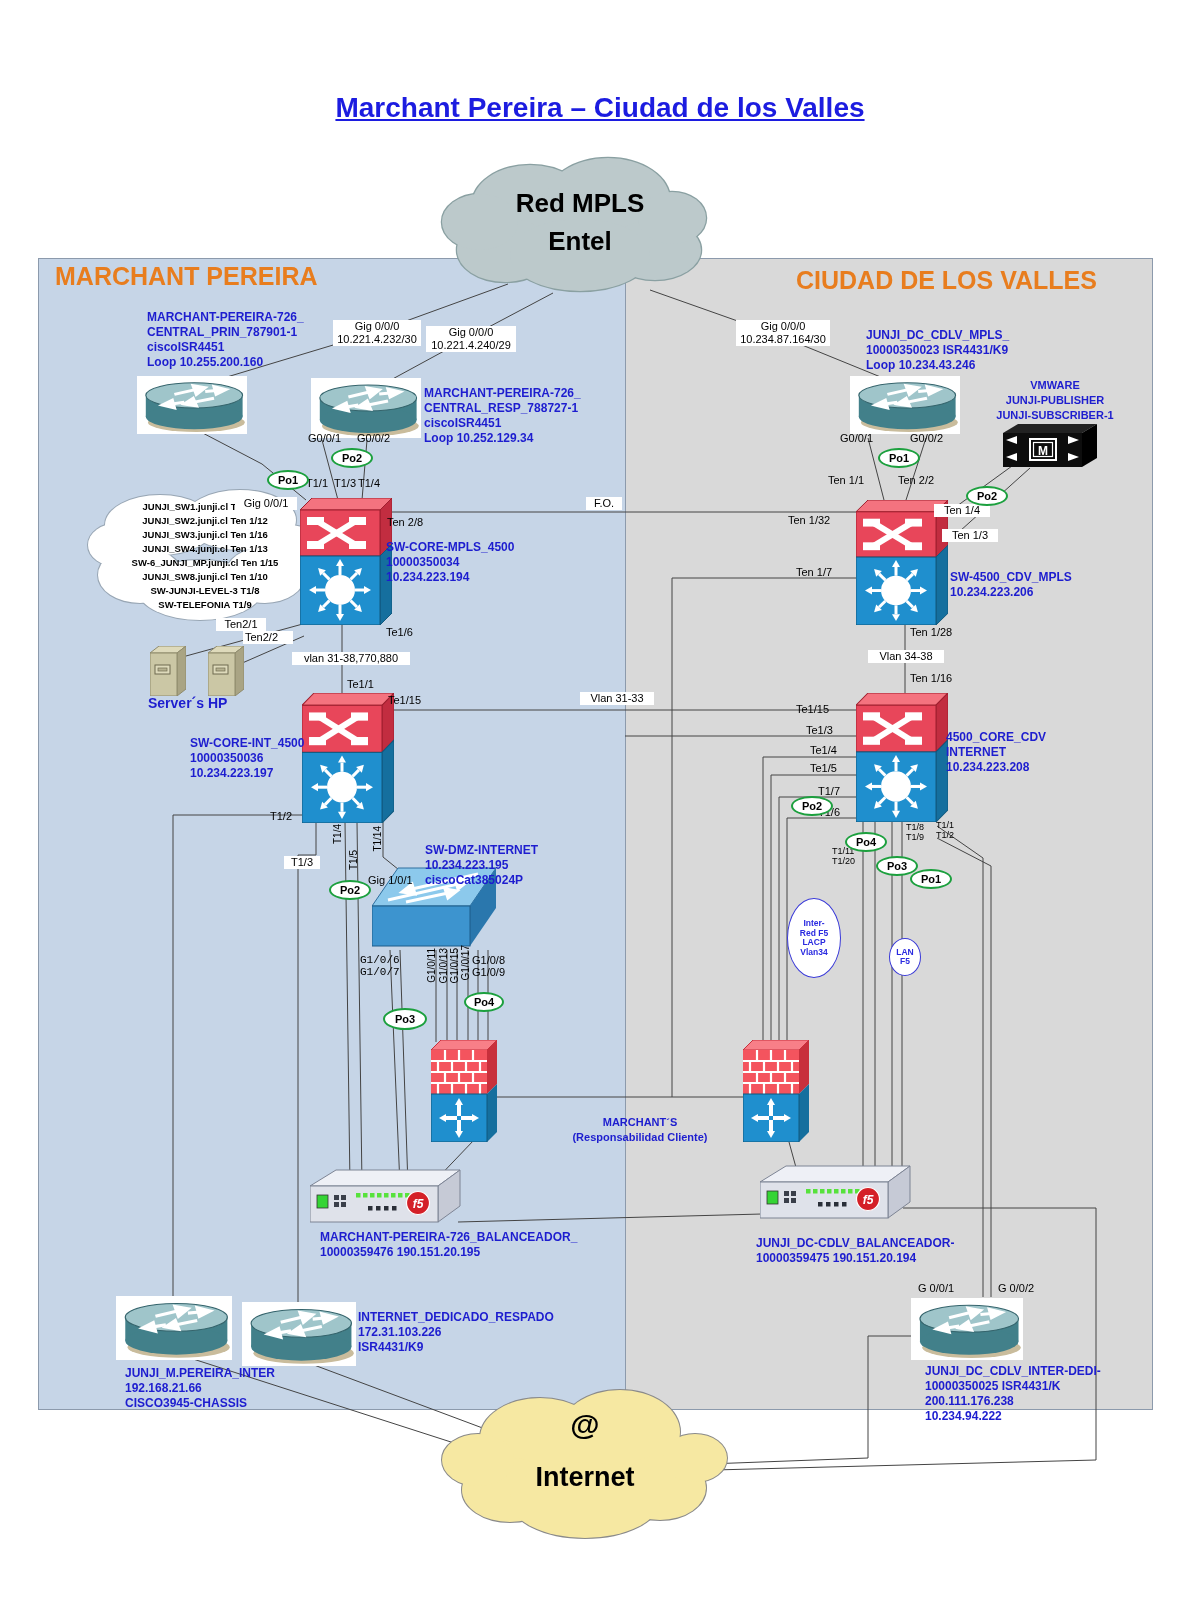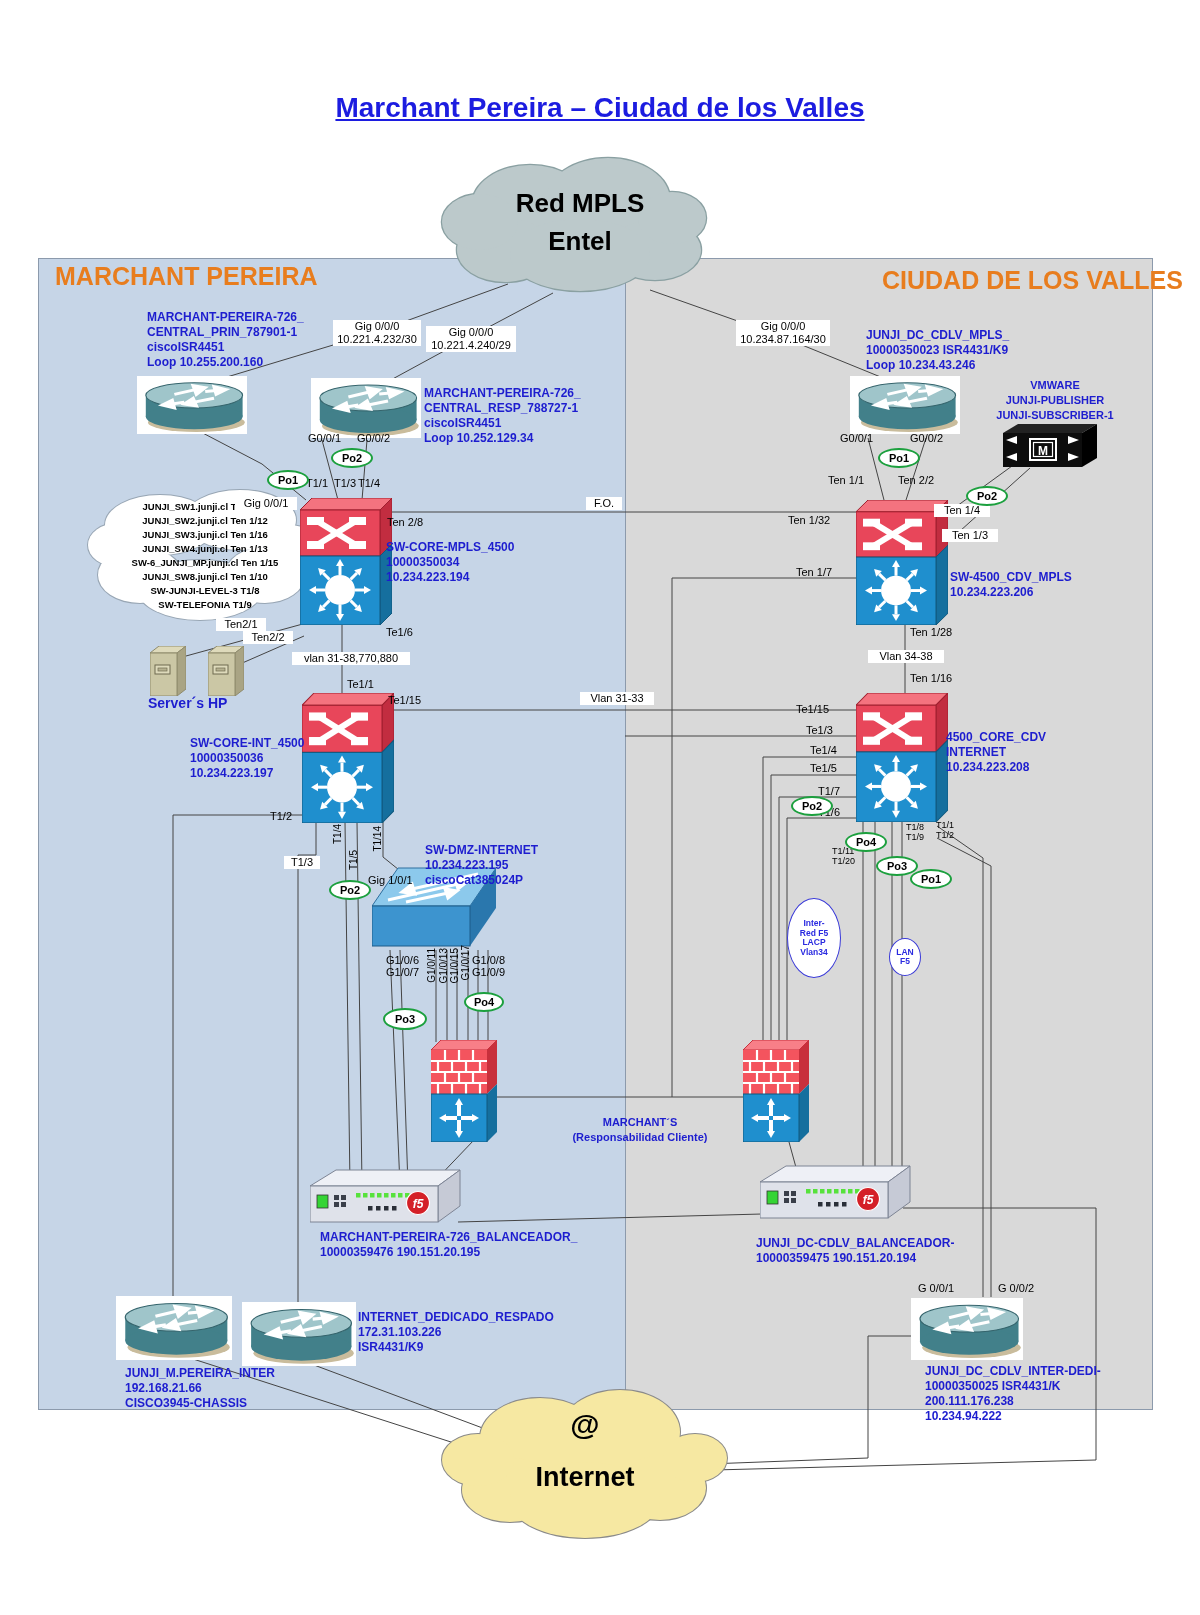--- a/index.html
+++ b/index.html
@@ -7,21 +7,21 @@
          font-family:"Liberation Sans",sans-serif;overflow:hidden;}
   .zone{position:absolute;border:1px solid #8c9aac;}
   #zone-left{left:38px;top:258px;width:587px;height:1150px;background:#c6d5e7;}
   #zone-right{left:625px;top:258px;width:526px;height:1150px;background:#d9d9d9;}
   .title-line{position:absolute;left:0;width:100%;text-align:center;color:#1c1ce0;
               font-size:28px;font-weight:bold;text-decoration:underline;white-space:nowrap;}
   #title1{top:52px}
   #title2{top:92px}
   .zone-header{position:absolute;font-size:25px;font-weight:bold;color:#e87d1e;white-space:nowrap;}
   #hdr-left{left:55px;top:262px;}
-  #hdr-right{left:882px;top:266px;width:274px;text-align:right;}
+  #hdr-right{left:796px;top:266px;width:274px;text-align:right;}
   svg.layer{position:absolute;left:0;top:0;}
   .lbl{position:absolute;white-space:nowrap;color:#000;}
   .device{color:#1d1dcf;font-weight:bold;font-size:12px;line-height:15px;}
   .port{font-size:11px;line-height:12px;}
   .portsm{font-size:9px;line-height:10px;}
   .portbox{font-size:11px;line-height:13px;background:#fff;padding:0 2px;}
   .cloudlist{font-size:9.5px;font-weight:bold;line-height:14px;}
   .vert{writing-mode:vertical-rl;transform:rotate(180deg);font-size:10px;}
   .badge{position:absolute;border-radius:50%;background:#fff;display:flex;flex-direction:column;
          align-items:center;justify-content:center;font-weight:bold;box-sizing:border-box;}
@@ -718,21 +718,21 @@
     </div>
     <div class="lbl portbox" style="left: 586px; top: 497px; width: 32px; text-align: center;">
       <div>F.O.</div>
     </div>
     <div class="lbl portbox" style="left: 235px; top: 455px; width: 58px; text-align: center; margin-top: 42px;">
       <div>Gig 0/0/1</div>
     </div>
     <div class="lbl portbox" style="left: 216px; top: 618px; width: 46px; text-align: center;">
       <div>Ten2/1</div>
     </div>
-    <div class="lbl portbox" style="left: 243px; top: 631px; width: 46px; text-align: center;">
+    <div class="lbl portbox" style="left: 243px; top: 631px; width: 46px; ">
       <div>Ten2/2</div>
     </div>
     <div class="lbl portbox" style="left: 934px; top: 504px; width: 52px; text-align: center;">
       <div>Ten 1/4</div>
     </div>
     <div class="lbl portbox" style="left: 942px; top: 529px; width: 52px; text-align: center;">
       <div>Ten 1/3</div>
     </div>
     <div class="lbl portbox" style="left: 284px; top: 856px; width: 32px; text-align: center;">
       <div>T1/3</div>
@@ -763,21 +763,21 @@
     </div>
     <div class="lbl port" style="left: 388px; top: 694px;">
       <div>Te1/15</div>
     </div>
     <div class="lbl port" style="left: 270px; top: 810px;">
       <div>T1/2</div>
     </div>
     <div class="lbl port" style="left: 368px; top: 874px;">
       <div>Gig 1/0/1</div>
     </div>
-    <div class="lbl port" style="left: 386px; top: 954px;">
+    <div class="lbl port" style="left: 360px; top: 954px; font-family: Liberation Mono, monospace;">
       <div>G1/0/6</div>
       <div>G1/0/7</div>
     </div>
     <div class="lbl port" style="left: 472px; top: 954px;">
       <div>G1/0/8</div>
       <div>G1/0/9</div>
     </div>
     <div class="lbl port" style="left: 918px; top: 1282px;">
       <div>G 0/0/1</div>
     </div>

